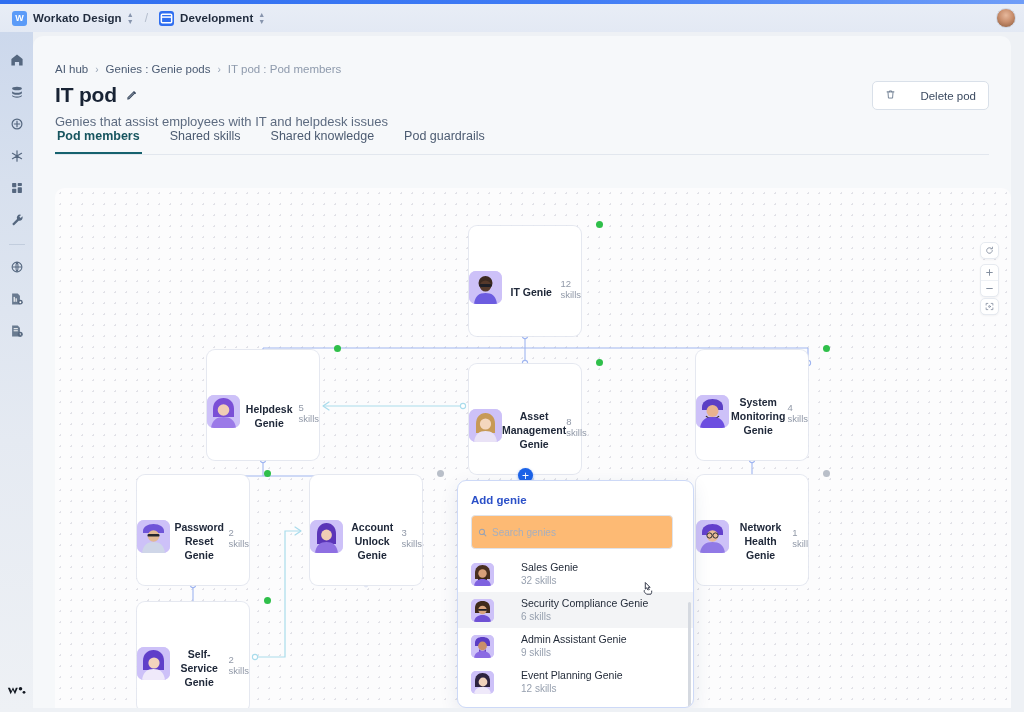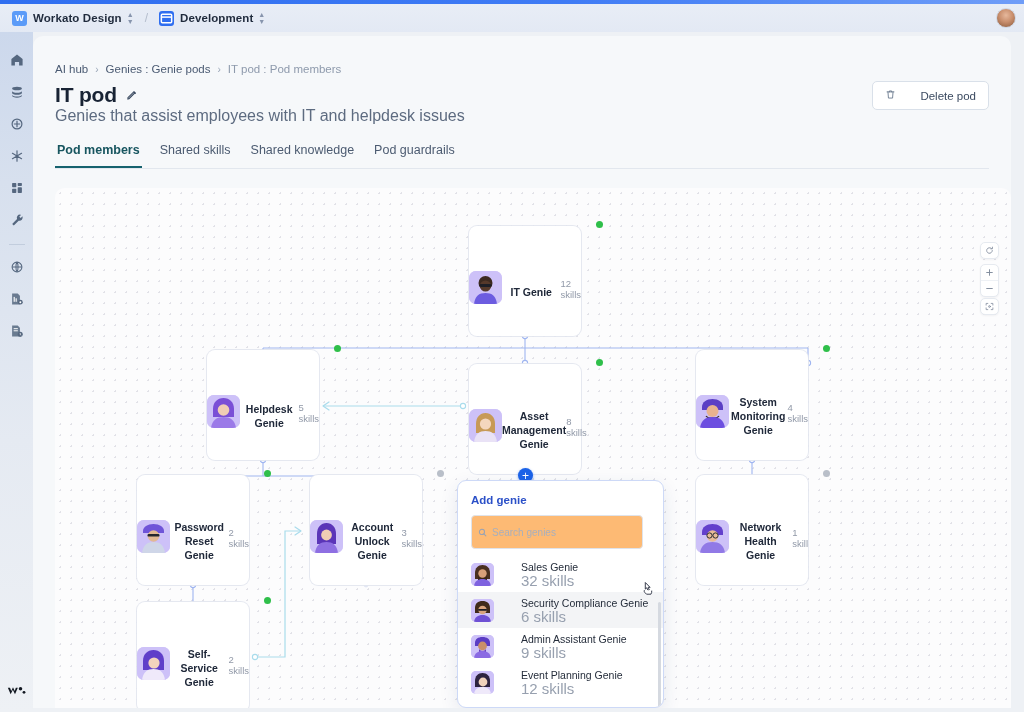--- a/index.html
+++ b/index.html
@@ -73,34 +73,34 @@
   #breadcrumb { display: flex; align-items: center; font-size: 11.5px; height: 14px; }
   .bc-link { color: #4a5a72; }
   .bc-sep { color: #9aa6b8; margin: 0 7px; font-size: 10px; }
   .bc-current { color: #8e9aac; }
 
   
   #title-row { display: flex; align-items: center; margin-top: 7px; }
   #page-title { font-size: 21px; font-weight: 700; color: #182334; letter-spacing: -.2px; }
   #title-edit { margin-left: 9px; color: #3a4a60; width: 12px; height: 12px; }
   #title-edit svg { width: 12px; height: 12px; display: block; }
-  #page-desc { font-size: 16px; color: #5d6b80; }
+  #page-desc { margin-top: 7px; font-size: 13px; color: #5d6b80; }
 
   #delete-pod {
     position: absolute; right: 22px; top: 45px;
     height: 29px; padding: 0 12px;
     background: #fff; border: 1px solid #d9e0e9; border-radius: 5px;
     display: flex; align-items: center; gap: 24px;
     font-size: 11.5px; color: #3b4a60; cursor: pointer;
   }
   #delete-pod svg { width: 11px; height: 11px; color: #6a798e; }
 
   
   #tabs {
-    margin-top: 18px; display: flex; align-items: flex-start; gap: 16px;
+    display: flex; align-items: flex-start; gap: 26px;
     border-bottom: 1px solid #e2e7ee; padding: 0 0 0 0;
   }
   .tab {
     font-size: 12.5px; color: #4c5b71; padding: 0 2px 9px 2px;
     border-bottom: 2.5px solid transparent; cursor: pointer; white-space: nowrap;
   }
   .tab.active { color: #17555f; font-weight: 700; border-bottom-color: #16626e; }
 
   
   #canvas {
@@ -141,21 +141,21 @@
   #add-node-btn {
     position: absolute; width: 15px; height: 15px; border-radius: 50%;
     background: #1c63e8; color: #fff; display: flex; align-items: center;
     justify-content: center; font-size: 12px; line-height: 1; cursor: pointer;
     box-shadow: 0 1px 3px rgba(28,99,232,.45); font-weight: 400;
   }
 
   
   #add-genie-panel {
     position: absolute; left: 402px; top: 292px;
-    width: 207px; height: 228px;
+    width: 237px; height: 228px;
     background: #ffffff; border: 1px solid #cdd9f7; border-radius: 9px;
     box-shadow: 0 6px 18px rgba(40,60,110,.10);
     overflow: hidden; display: flex; flex-direction: column;
   }
   #add-genie-title {
     font-size: 11.5px; font-weight: 700; color: #2b50c8;
     padding: 13px 13px 0 13px;
   }
   #genie-search {
     margin: 9px 20px 0 13px; height: 21px;
@@ -170,21 +170,21 @@
   #genie-search input::placeholder { color: #a7afbd; }
   #genie-list { margin-top: 7px; flex: 1; overflow: hidden; position: relative; }
   .genie-item {
     display: flex; align-items: center; gap: 27px;
     padding: 5px 13px; height: 36px; cursor: pointer;
   }
   .genie-item.hover { background: #f3f4f6; }
   .genie-avatar { width: 23px; height: 23px; border-radius: 5px; overflow: hidden; background: #cfc4f7; flex: none; }
   .genie-avatar svg { width: 23px; height: 23px; display: block; }
   .genie-name { font-size: 10.5px; color: #252d3b; line-height: 13px; }
-  .genie-skills { font-size: 15px; color: #97a0af; line-height: 12px; margin-top: 1px; }
+  .genie-skills { font-size: 10px; color: #97a0af; line-height: 12px; margin-top: 1px; }
   #panel-scrollbar {
     position: absolute; right: 2px; top: 46px; width: 3px; height: 110px;
     background: #d5d9e0; border-radius: 2px;
   }
   #cursor-pointer {
     position: absolute; left: 183px; top: 100px; width: 13px; height: 15px;
     color: #2c3442; pointer-events: none;
   }
   #cursor-pointer svg { width: 13px; height: 15px; display: block; }
 

